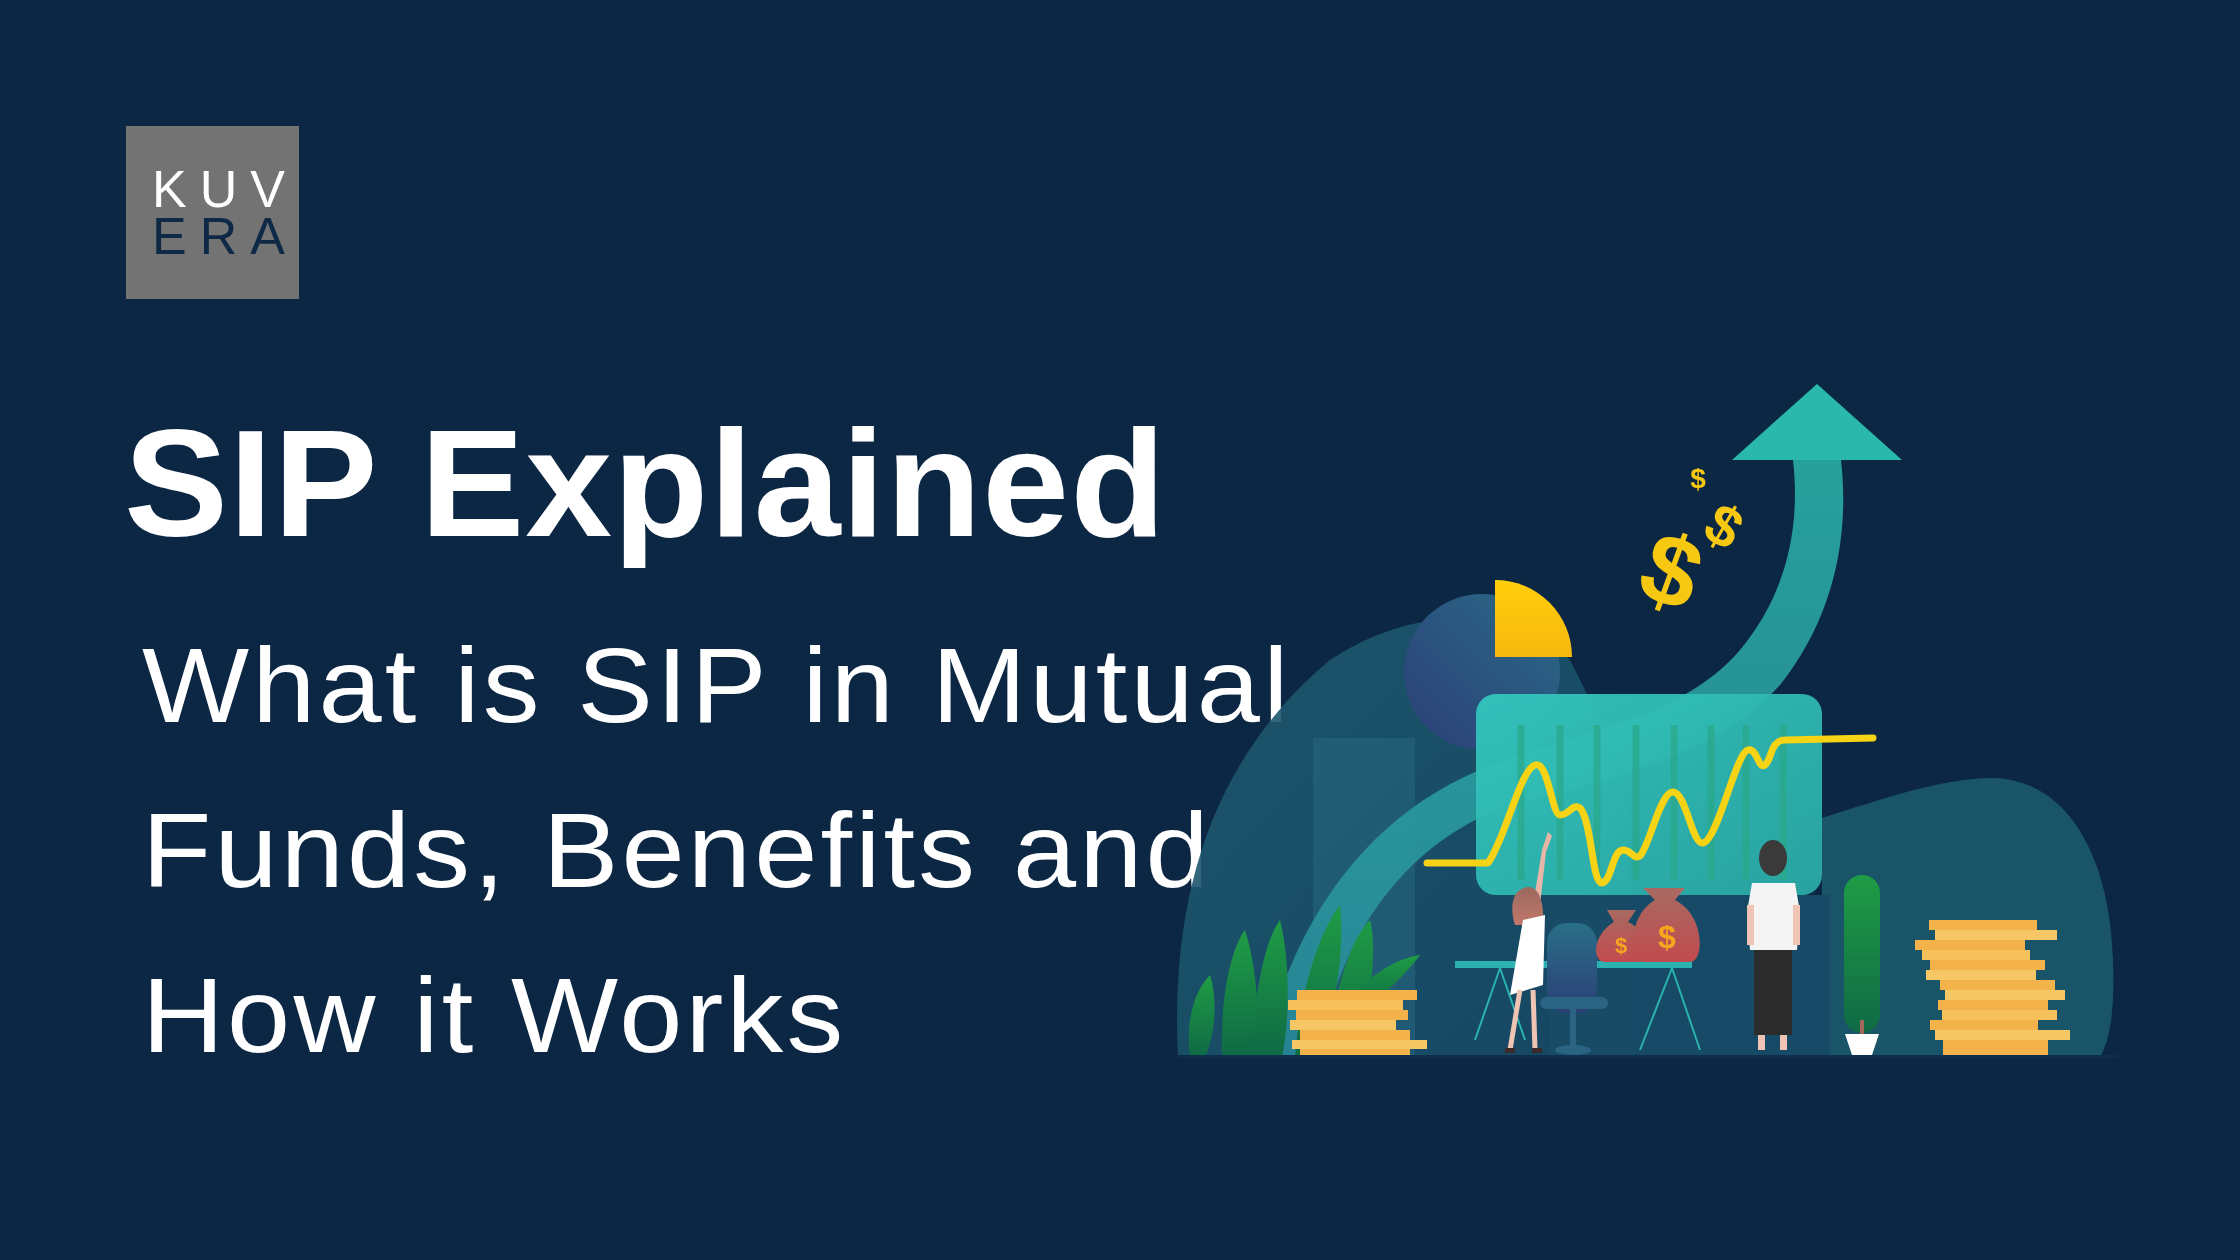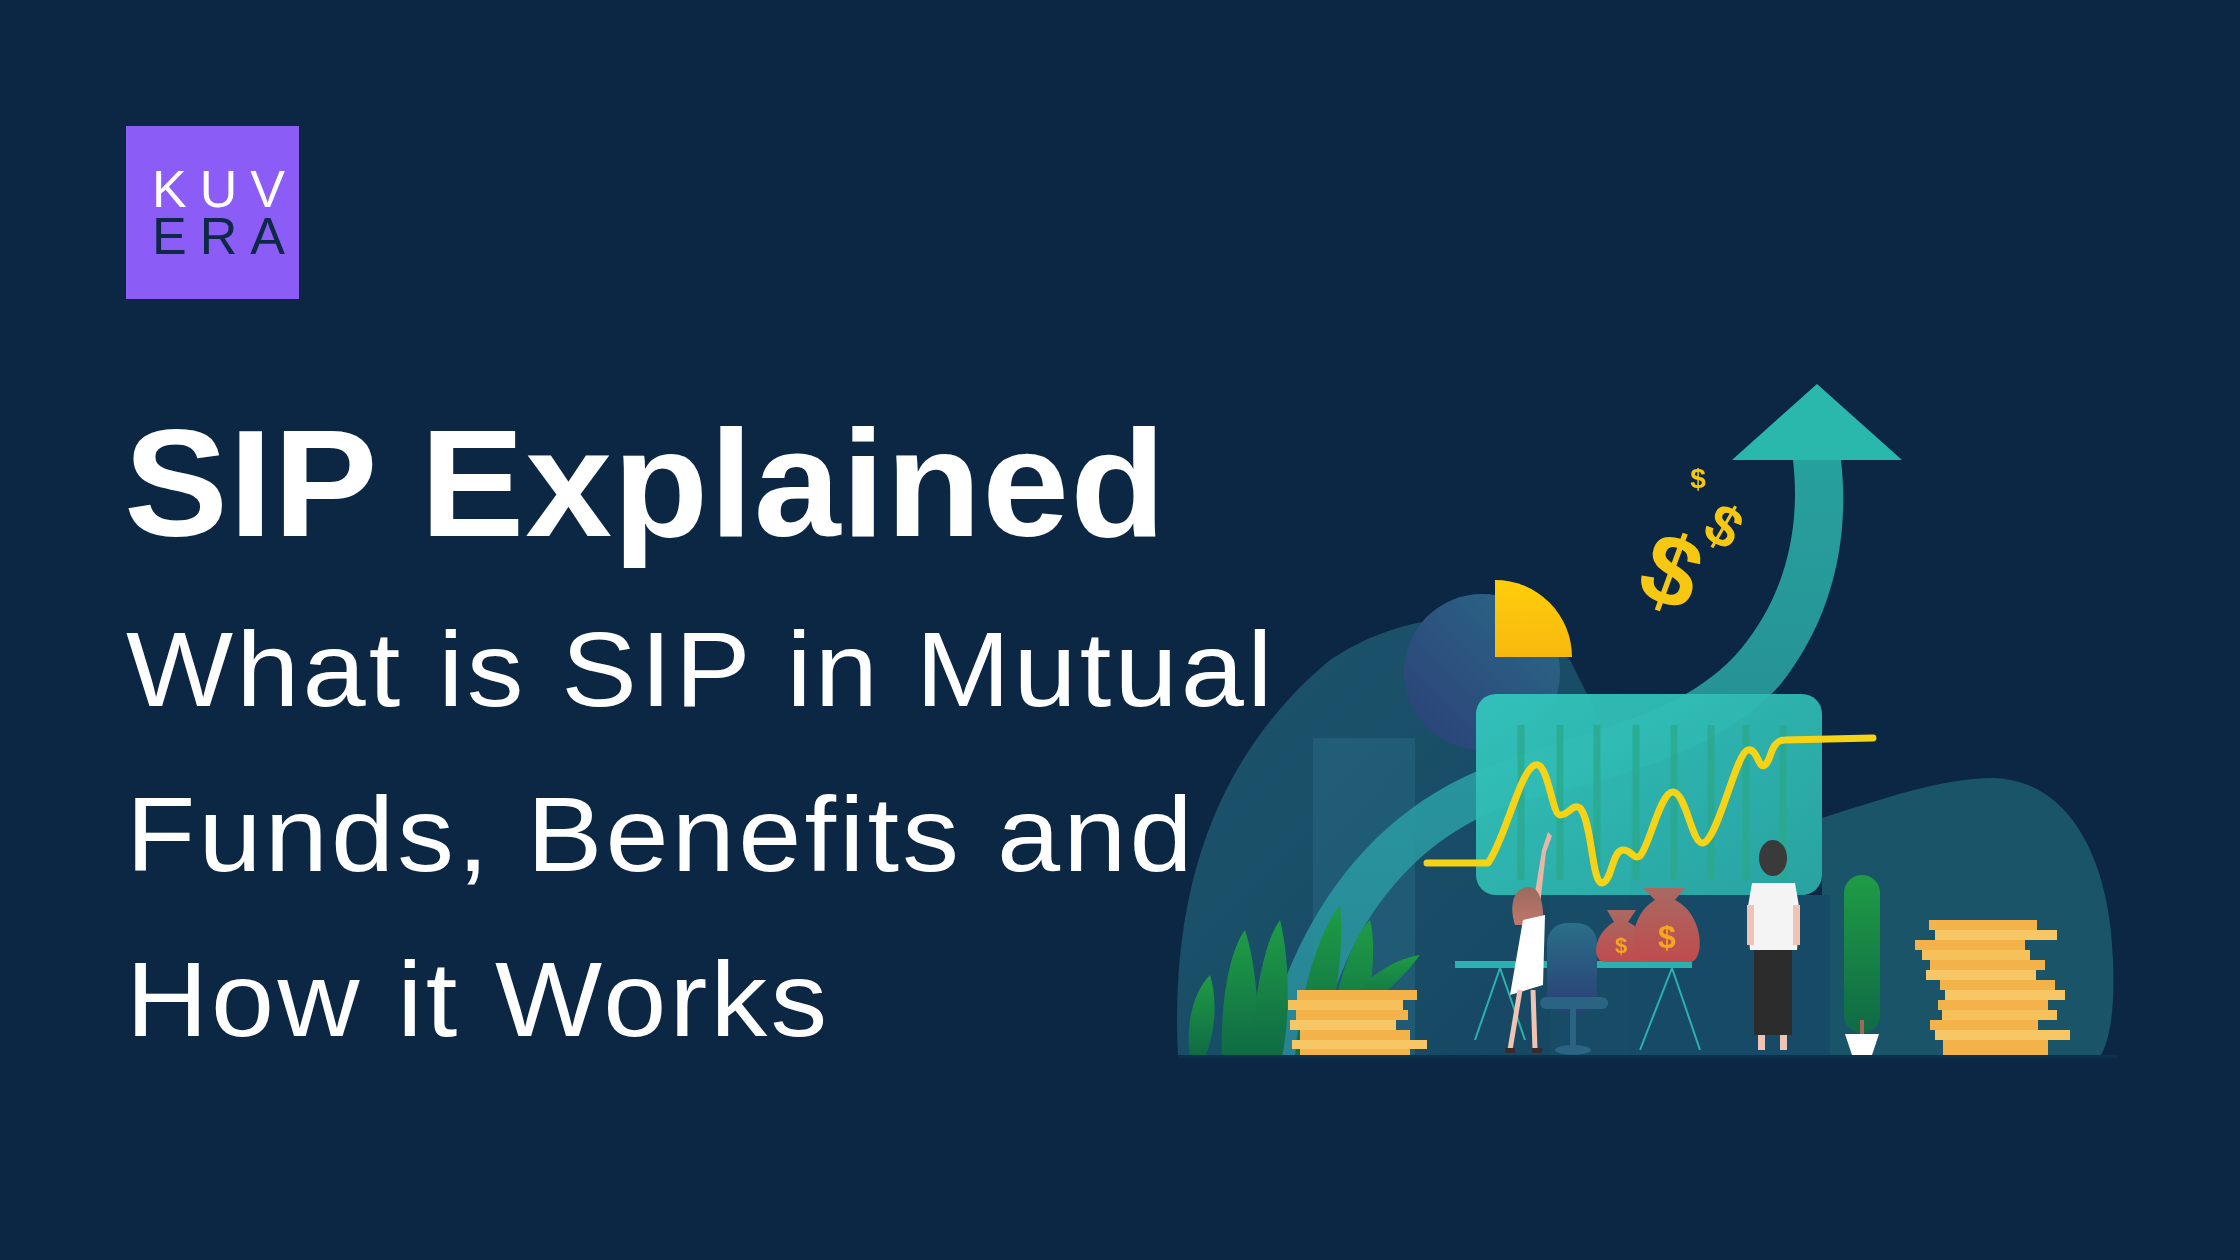--- a/index.html
+++ b/index.html
@@ -5,21 +5,21 @@
   html, body { margin: 0; padding: 0; }
   body {
     width: 2240px; height: 1260px; overflow: hidden;
     background: #0c2744;
     position: relative;
     font-family: "Liberation Sans", sans-serif;
   }
   .logo {
     position: absolute; left: 126px; top: 126px;
     width: 173px; height: 173px;
-    background: #8b5cf6;
+    background: #737373;
   }
   .logo-line {
     position: absolute; left: 26px;
     font-family: "Liberation Sans", sans-serif;
     font-size: 52px; line-height: 52px;
     letter-spacing: 13px;
     font-weight: 400;
   }
   .logo-top { top: 37px; color: #ffffff; }
   .logo-bottom { top: 84px; color: #0d2946; }
@@ -30,21 +30,21 @@
     font-weight: 700;
     font-size: 153px; line-height: 180px;
     color: #ffffff;
     letter-spacing: 1px;
     transform: scaleX(1.02);
     transform-origin: left top;
     white-space: nowrap;
   }
   .subtitle {
     position: absolute; left: 126px; top: 602px;
-    margin: 0;
+    margin: 16px;
     font-family: "Liberation Sans", sans-serif;
     font-weight: 400;
     font-size: 106px;
     color: #ffffff;
   }
   .subtitle-line {
     display: block; height: 165px; line-height: 134px;
     white-space: nowrap;
     letter-spacing: 3px;
     transform: scaleX(1.07);

